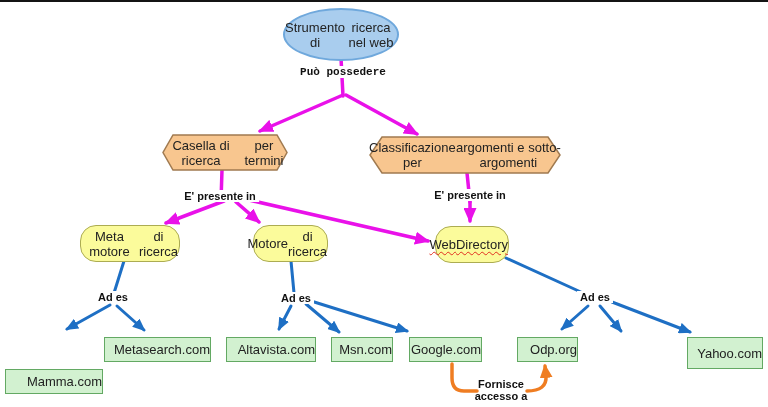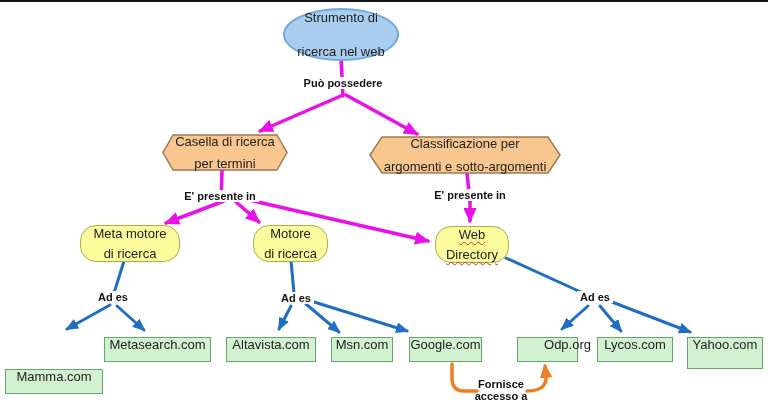--- a/index.html
+++ b/index.html
@@ -7,21 +7,21 @@
     position:relative;width:768px;height:407px;background:#fff;overflow:hidden;
     font-family:"Liberation Sans","DejaVu Sans",sans-serif;
   }
   #topline{position:absolute;left:0;top:0;width:768px;height:2px;background:var(--top_line);}
   #edges{position:absolute;left:0;top:0;width:768px;height:407px;}
   #edges path{fill:none;stroke-linecap:round;}
   .pm{stroke:var(--magenta);stroke-width:3.5px;}
   .pb{stroke:var(--blue);stroke-width:3px;}
   .po{stroke:var(--orange);stroke-width:3.5px;}
 
-  .node{position:absolute;display:flex;flex-direction:column;align-items:center;justify-content:space-between;
+  .node{position:absolute;display:flex;flex-direction:row;align-items:center;justify-content:flex-end;
         text-align:center;color:var(--node_text);font-size:13px;line-height:15px;}
   .ellipse{left:283px;top:8px;width:116px;height:53px;border-radius:50%;
            background:var(--ellipse_fill);border:2px solid var(--ellipse_border);box-sizing:border-box;}
   .hex{background:transparent;}
   .hex svg{position:absolute;left:0;top:0;}
   .hex polygon{fill:var(--hex_fill);stroke:var(--hex_border);stroke-width:1.5;}
   .hex .txt{position:relative;z-index:1;}
   #hex-search{left:162px;top:134px;width:126px;height:37px;}
   #hex-class{left:369px;top:136px;width:192px;height:38px;}
   .note{background:var(--note_fill);border:1.5px solid var(--note_border);border-radius:16px;box-sizing:border-box;}
@@ -36,21 +36,21 @@
   #ex-1{left:104px;top:337px;width:107px;height:25px;}
   #ex-2{left:226px;top:337px;width:90px;height:25px;}
   #ex-3{left:331px;top:337px;width:62px;height:25px;}
   #ex-4{left:409px;top:337px;width:73px;height:25px;}
   #ex-5{left:517px;top:337px;width:61px;height:25px;padding-left:40px;}
   #ex-6{left:597px;top:337px;width:76px;height:25px;}
   #ex-7{left:687px;top:337px;width:76px;height:32px;}
 
   .elabel{position:absolute;transform:translateX(-50%);background:#fff;padding:0 3px;
           font-size:11px;line-height:12px;font-weight:700;color:var(--label_text);white-space:nowrap;}
-  #lbl-possedere{left:343px;top:77px;}
+  #lbl-possedere{left:343px;top:66px;font-family:Liberation Mono, monospace;}
   #lbl-presente-l{left:220px;top:190px;}
   #lbl-presente-r{left:470px;top:189px;}
   #lbl-ades-l{left:113px;top:291px;}
   #lbl-ades-m{left:296px;top:292px;}
   #lbl-ades-r{left:595px;top:291px;}
   #lbl-fornisce{left:501px;top:378px;background:transparent;text-align:center;}
   #lbl-fornisce span{display:block;}
 </style>
 </head>
 <body>
@@ -132,21 +132,20 @@
     <span class="misspell">Web</span>
     <span class="misspell">Directory</span>
   </div>
 
   <div class="node leaf" id="ex-0">Mamma.com</div>
   <div class="node leaf" id="ex-1">Metasearch.com</div>
   <div class="node leaf" id="ex-2">Altavista.com</div>
   <div class="node leaf" id="ex-3">Msn.com</div>
   <div class="node leaf" id="ex-4">Google.com</div>
   <div class="node leaf" id="ex-5">Odp.org</div>
-  <div class="node leaf" id="ex-6">Lycos.com</div>
   <div class="node leaf" id="ex-7">Yahoo.com</div>
 
   <div class="elabel" id="lbl-possedere">Può possedere</div>
   <div class="elabel" id="lbl-presente-l">E' presente in</div>
   <div class="elabel" id="lbl-presente-r">E' presente in</div>
   <div class="elabel" id="lbl-ades-l">Ad es</div>
   <div class="elabel" id="lbl-ades-m">Ad es</div>
   <div class="elabel" id="lbl-ades-r">Ad es</div>
   <div class="elabel" id="lbl-fornisce">
     <span>Fornisce</span>

